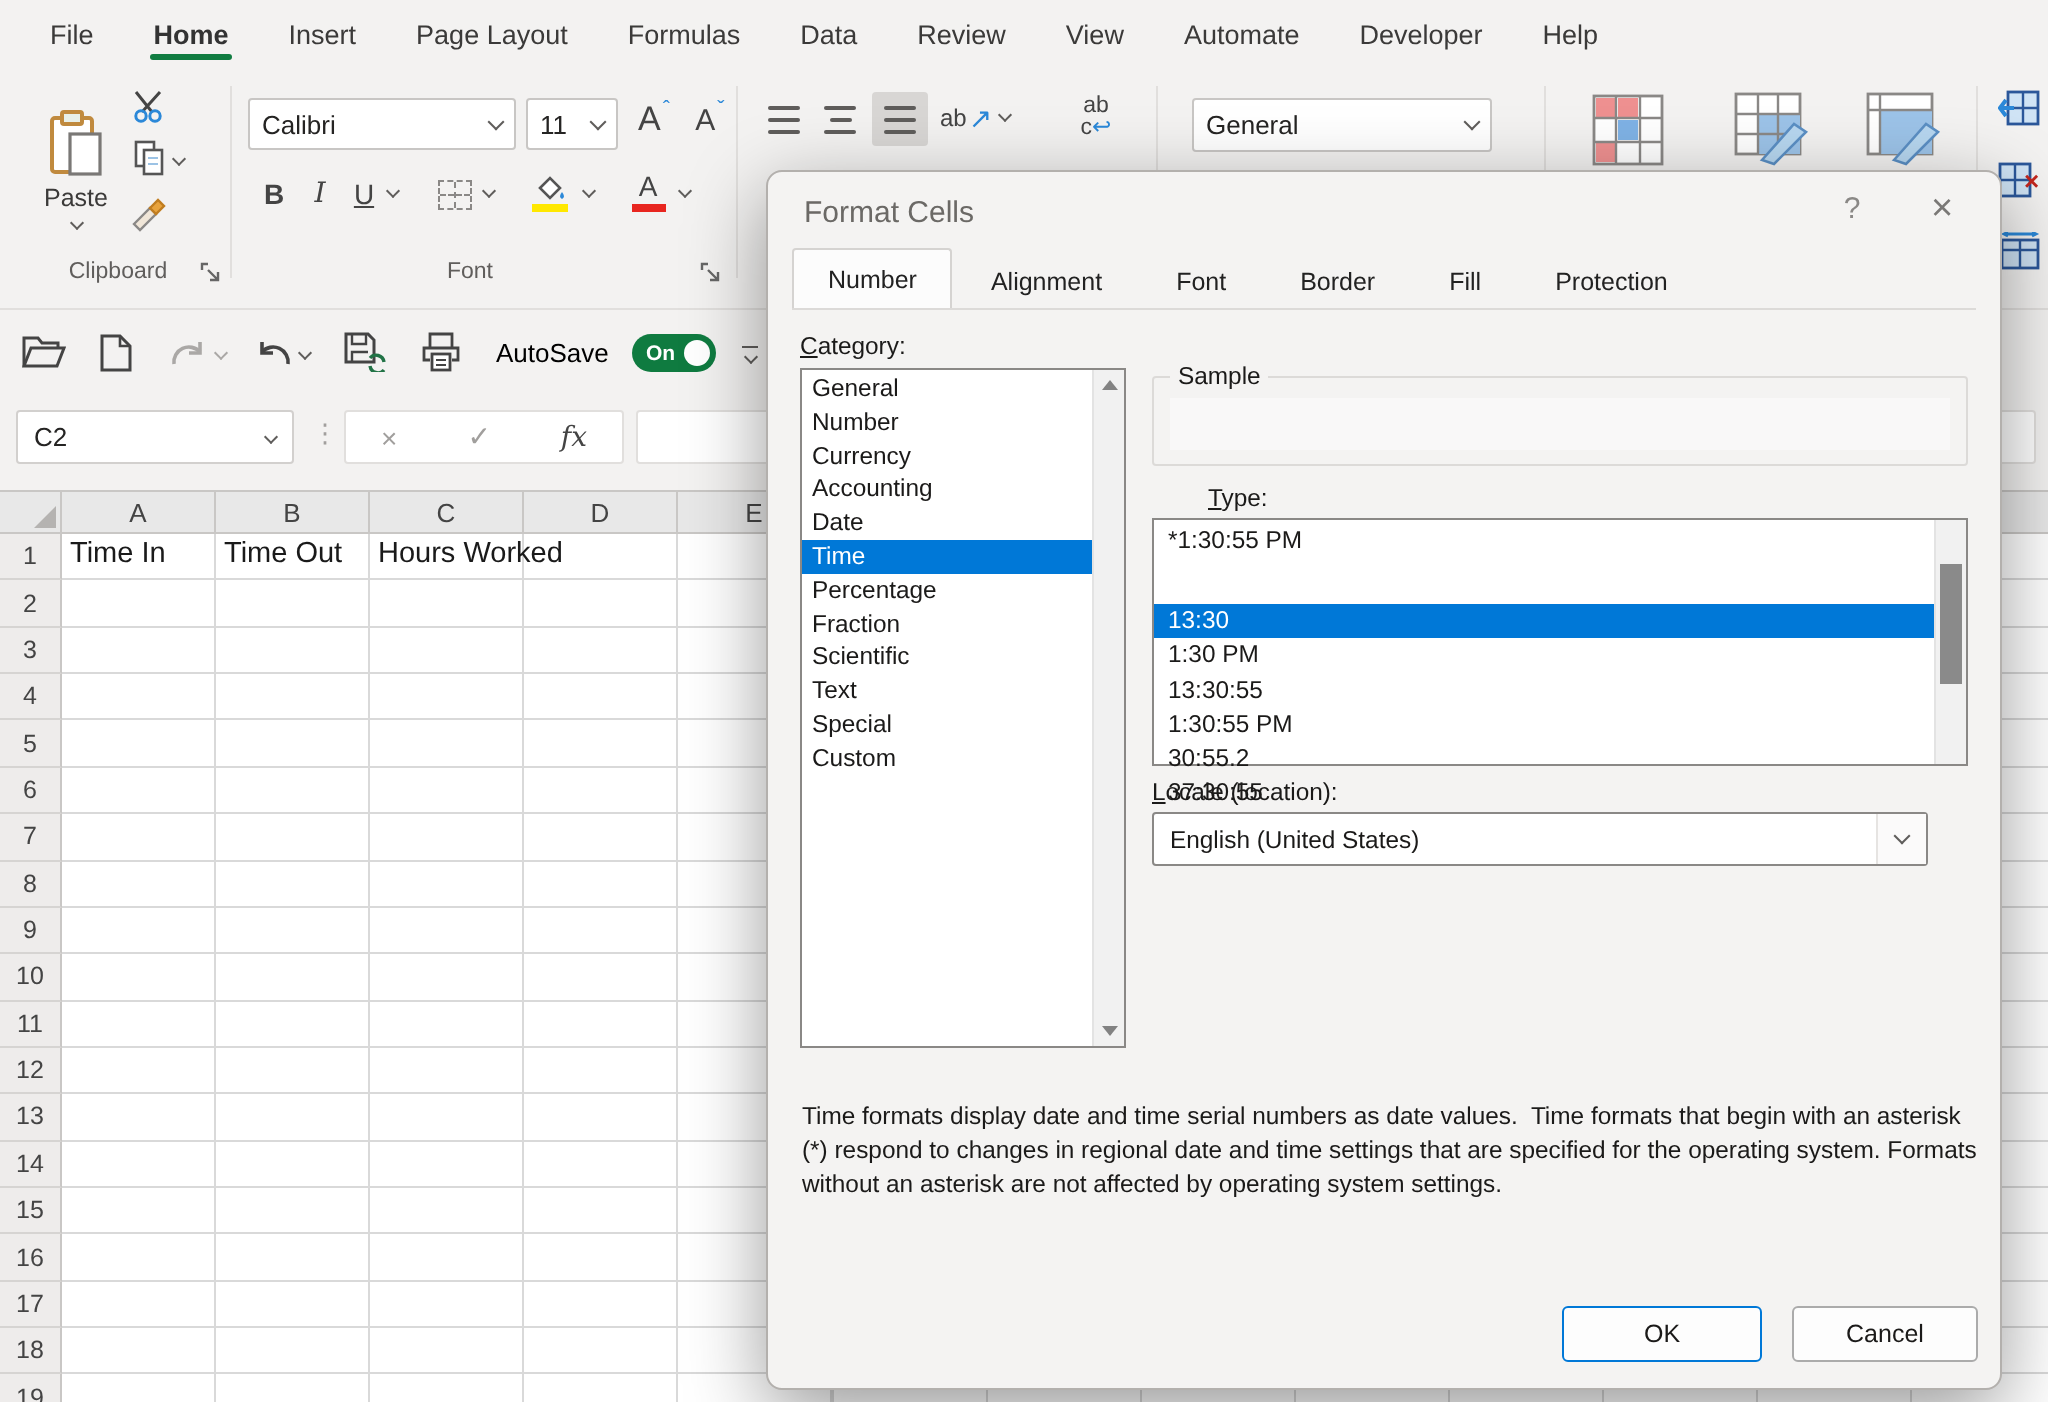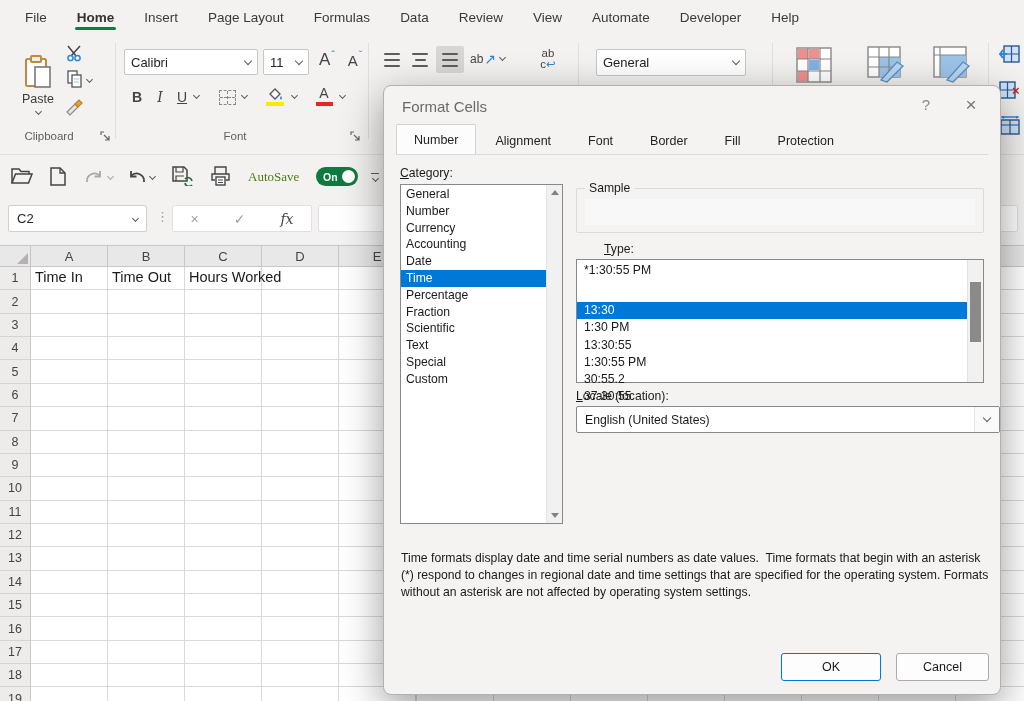--- a/index.html
+++ b/index.html
@@ -28,21 +28,21 @@
   .minichev { width:5px; height:5px; border-right:1.3px solid #5f5d5b; border-bottom:1.3px solid #5f5d5b;
     transform:rotate(45deg); display:inline-block; }
   .icobtn { position:absolute; display:flex; align-items:center; justify-content:center; }
   .fontbtn { font-size:14px; color:#444; }
   .barline { display:block; height:2px; background:#5f5d5b; border-radius:1px; margin:2px 0; }
 
   
   .qat { position:absolute; top:154px; left:0; width:1024px; height:44px; background:#f3f2f1;
     border-top:1px solid #e1dfdd; }
   .qat .icobtn { top:11px; }
-  .autosave-label { position:absolute; left:248px; top:14px; font-size:13px; color:#4d7c0f;font-family:Liberation Serif, serif; }
+  .autosave-label { position:absolute; left:248px; top:14px; font-size:13px; color:#000000; }
   .toggle { position:absolute; left:316px; top:12px; width:42px; height:19px; background:#0f7b40;
     border-radius:10px; display:flex; align-items:center; }
   .toggle .on { color:#fff; font-size:10.5px; font-weight:700; margin-left:7px; }
   .toggle .knob { position:absolute; right:3px; width:13px; height:13px; background:#fff; border-radius:50%; }
 
   
   .fbar { position:absolute; top:198px; left:0; width:1024px; height:42px; background:#f3f2f1; }
   .namebox { position:absolute; left:8px; top:7px; width:139px; height:27px; background:#fff;
     border:1px solid #d2d0ce; border-radius:2px; display:flex; align-items:center;
     font-size:13px; color:#252423; padding:0 8px; }
@@ -110,21 +110,21 @@
     border:1px solid #dcdad8; border-radius:2px; }
   .samplebox legend { font-size:12.2px; color:#1b1a19; margin-left:8px; padding:0 4px; }
   .sample-value { position:absolute; left:8px; right:8px; top:4px; bottom:7px; background:#f9f8f8; }
   .type-label { position:absolute; left:192px; top:156px;margin-left:28px; }
   .typelist { position:absolute; left:192px; top:173px; width:408px; height:124px; background:#fff;
     border:1px solid #8a8886; }
   .typelist .items { position:absolute; left:0; top:2px; right:16px; }
   .li2 { font-size:12.2px; color:#1b1a19; height:17.2px; line-height:17.2px; padding-left:7px; white-space:nowrap; }
   .li2.sel { background:#0078d7; color:#fff;margin-top:23px; }
   .loc-label { position:absolute; left:192px; top:303px; }
-  .locsel { position:absolute; left:192px; top:320px; width:424px; height:27px; background:#fff;
+  .locsel { position:absolute; left:192px; top:320px; width:388px; height:27px; background:#fff;
     border:1px solid #8a8886; border-radius:2px; display:flex; align-items:center;
     font-size:12.2px; color:#1b1a19; padding-left:8px; }
   .locsel .dd { position:absolute; right:0; top:0; bottom:0; width:25px; border-left:1px solid #e6e4e2;
     background:#fbfafa; display:flex; align-items:center; justify-content:center; }
   .dlg-desc { position:absolute; left:17px; top:464px; width:588px; font-size:12.2px; color:#1b1a19;
     line-height:1.4; white-space:pre-wrap; }
   .btn { position:absolute; top:567px; height:28px; background:#fdfdfd; border:1px solid #ababab;
     border-radius:3px; font-size:12.5px; color:#1b1a19; display:flex; align-items:center;
     justify-content:center; }
   .btn.ok { left:397px; width:100px; border-color:#0078d7; }
@@ -176,21 +176,21 @@
       <path d="M7 9 h5 M7 12 h5" stroke="#9cc3e5" stroke-width="1"></path>
     </svg>
     <span class="minichev" style="margin-left:4px;"></span>
   </div>
   <div class="icobtn" style="left:64px; top:62px; width:22px; height:22px;">
     <svg width="20" height="20" viewBox="0 0 20 20">
       <path d="M2 16 L10 8 L13 11 L5 19 Z" fill="#f0e6d8" stroke="#8a8886" stroke-width="1.2"></path>
       <path d="M10 8 L14 4 L17 7 L13 11 Z" fill="#e8a33d" stroke="#c07d20" stroke-width="1.2"></path>
     </svg>
   </div>
-  <div class="grouplabel" style="left:10px; width:78px;">Clipboard</div>
+  <div class="grouplabel" style="left:20px; width:78px;">Clipboard</div>
   <div class="launcher" style="left:100px;">
     <svg width="11" height="11" viewBox="0 0 11 11">
         <path d="M1 4 V1 H4 M4 4 L9 9 M9 5 V9 H5" stroke="#666" stroke-width="1.2" fill="none"></path>
       </svg>
   </div>
   <div class="vsep" style="left:115px;"></div>
 
   <div class="combo" style="left:124px; top:16px; width:134px; height:26px;">
     <span>Calibri</span>
     <span class="spacer"></span>

